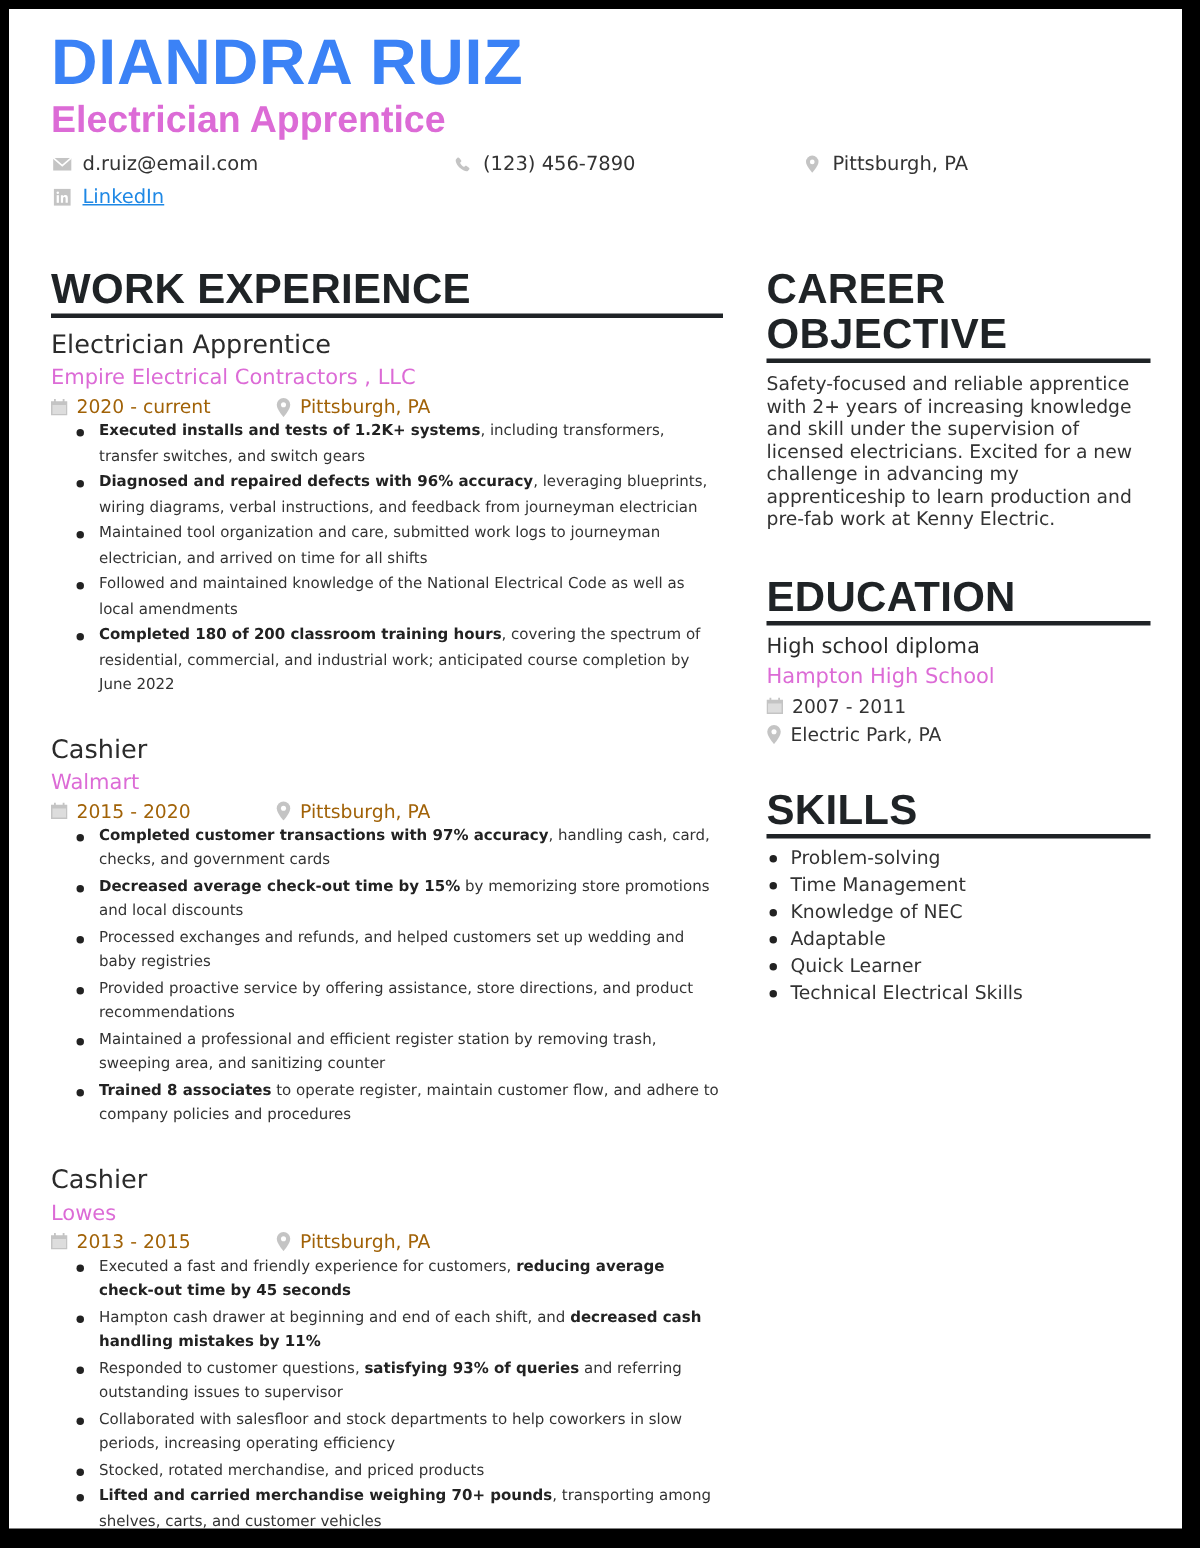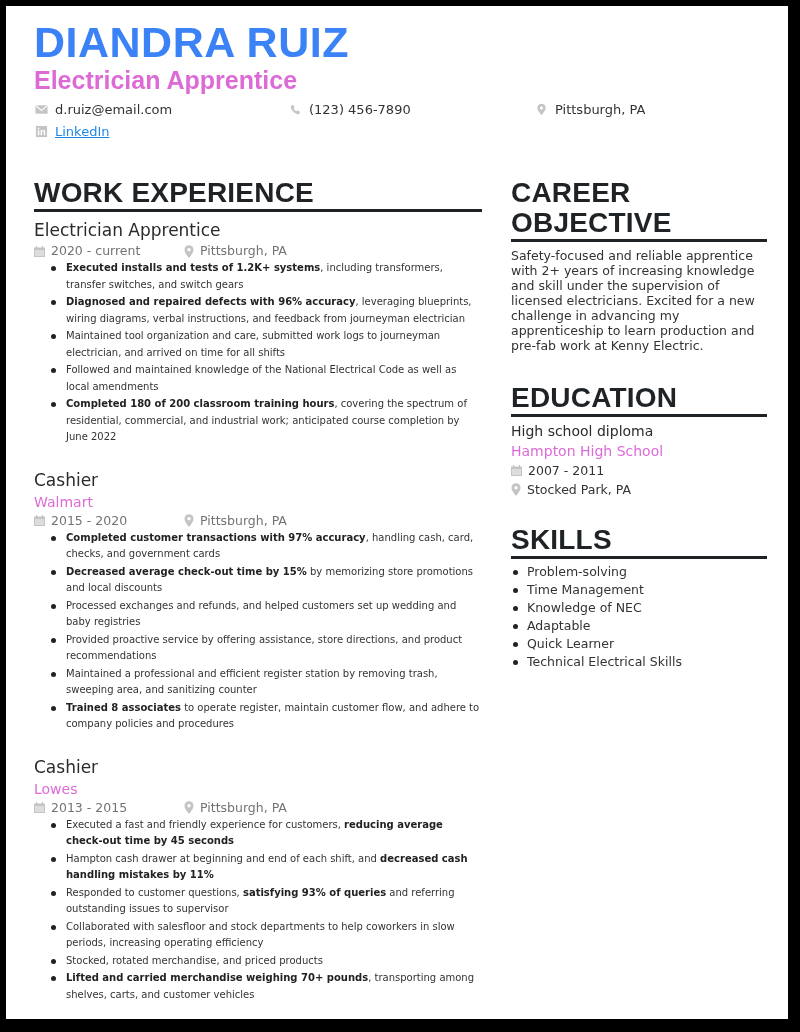--- a/index.html
+++ b/index.html
@@ -28,21 +28,21 @@
       font-size: 28px; color: #1f2326; letter-spacing: 0.2px;
       border-bottom: 3px solid #1f2326; padding-bottom: 1px; line-height: 30px;
     }
     .left { position: absolute; left: 28px; top: 172px; width: 448px; }
     .right { position: absolute; left: 505px; top: 172px; width: 256px; }
 
     .job { margin-top: 6px; }
     .job + .job { margin-top: 22px; }
     .job-title { font-size: 17px; color: #2b2b2b; line-height: 24px; }
     .company { font-size: 14px; color: #dc6bd6; line-height: 20px; }
-    .meta { display: flex; align-items: center; font-size: 12.5px; color: #737373; line-height: 18px; }
+    .meta { display: flex; align-items: center; font-size: 12.5px; color: #a16207; line-height: 18px; }
     .meta .m { display: flex; align-items: center; gap: 6px; }
     .meta .m.date { width: 150px; }
     .ic-cal { width: 11px; height: 11px; }
     .ic-pin { width: 10px; height: 13px; }
 
     ul.bullets { list-style: none; margin-left: 14px; }
     ul.bullets li {
       position: relative; padding-left: 18px; font-size: 10px; line-height: 16.5px;
       color: #333; margin-bottom: 1px;
     }
@@ -72,21 +72,21 @@
   <div class="name">DIANDRA RUIZ</div>
   <div class="title">Electrician Apprentice</div>
 
   <div class="contact" style="left:29px; top:96px;">
     <svg class="ic" viewBox="0 0 14 14">
         <rect x="0.5" y="2.5" width="13" height="9" fill="#c4c4c4"></rect>
         <polyline points="0.5,2.5 7,8 13.5,2.5" fill="none" stroke="#fff" stroke-width="1.2"></polyline>
       </svg>
     <span>d.ruiz@email.com</span>
   </div>
-  <div class="contact" style="left:283px; top:96px;">
+  <div class="contact" style="left:296px; top:96px;">
     <svg class="ic" viewBox="0 0 14 14">
         <path d="M11.5 9.5 L9.8 8.2 C9.4 7.9 8.9 8 8.6 8.3 L8 9 C6.6 8.3 5.7 7.4 5 6 L5.7 5.4 C6 5.1 6.1 4.6 5.8 4.2 L4.5 2.5 C4.2 2.1 3.6 2 3.2 2.4 L2.2 3.4 C1.5 4.1 2.3 7 4.6 9.4 C7 11.7 9.9 12.5 10.6 11.8 L11.6 10.8 C12 10.4 11.9 9.8 11.5 9.5 Z" fill="#c4c4c4"></path>
       </svg>
     <span>(123) 456-7890</span>
   </div>
   <div class="contact" style="left:529px; top:96px;">
     <svg class="ic" viewBox="0 0 14 14">
         <path d="M7 13 C7 13 2.5 8 2.5 5.3 A4.5 4.5 0 0 1 11.5 5.3 C11.5 8 7 13 7 13 Z" fill="#c4c4c4"></path>
         <circle cx="7" cy="5.3" r="1.7" fill="#fff"></circle>
       </svg>
@@ -100,20 +100,21 @@
         <path d="M6 5.5 H7.5 V6.4 C7.8 5.8 8.5 5.4 9.3 5.4 C10.6 5.4 11 6.3 11 7.5 V11 H9.4 V7.9 C9.4 7.2 9.2 6.8 8.6 6.8 C8 6.8 7.6 7.2 7.6 7.9 V11 H6 Z" fill="#fff"></path>
       </svg>
     <a href="#">LinkedIn</a>
   </div>
 
   <div class="left">
     <div class="section-h">WORK EXPERIENCE</div>
 
     <div class="job">
       <div class="job-title">Electrician Apprentice</div>
+      <div class="company">Empire Electrical Contractors , LLC</div>
       <div class="meta">
         <span class="m date">
           <svg class="ic-cal" viewBox="0 0 11 11">
               <rect x="0" y="1.5" width="11" height="9.5" fill="#c4c4c4"></rect>
               <rect x="1" y="4" width="9" height="6" fill="#ddd"></rect>
               <rect x="2" y="0" width="1.2" height="2.5" fill="#c4c4c4"></rect>
               <rect x="7.8" y="0" width="1.2" height="2.5" fill="#c4c4c4"></rect>
             </svg>
           <span>2020 - current</span>
         </span>
@@ -214,21 +215,21 @@
             <rect x="2" y="0" width="1.2" height="2.5" fill="#c4c4c4"></rect>
             <rect x="7.8" y="0" width="1.2" height="2.5" fill="#c4c4c4"></rect>
           </svg>
         <span>2007 - 2011</span>
       </div>
       <div class="edu-meta">
         <svg class="ic-pin" viewBox="0 0 10 13">
             <path d="M5 13 C5 13 0.5 8 0.5 4.8 A4.5 4.5 0 0 1 9.5 4.8 C9.5 8 5 13 5 13 Z" fill="#c4c4c4"></path>
             <circle cx="5" cy="4.8" r="1.7" fill="#fff"></circle>
           </svg>
-        <span>Stocked Park, PA</span>
+        <span>Electric Park, PA</span>
       </div>
     </div>
 
     <div style="margin-top:26px;">
       <div class="section-h">SKILLS</div>
       <ul class="skills">
         <li>Problem-solving</li>
         <li>Time Management</li>
         <li>Knowledge of NEC</li>
         <li>Adaptable</li>

